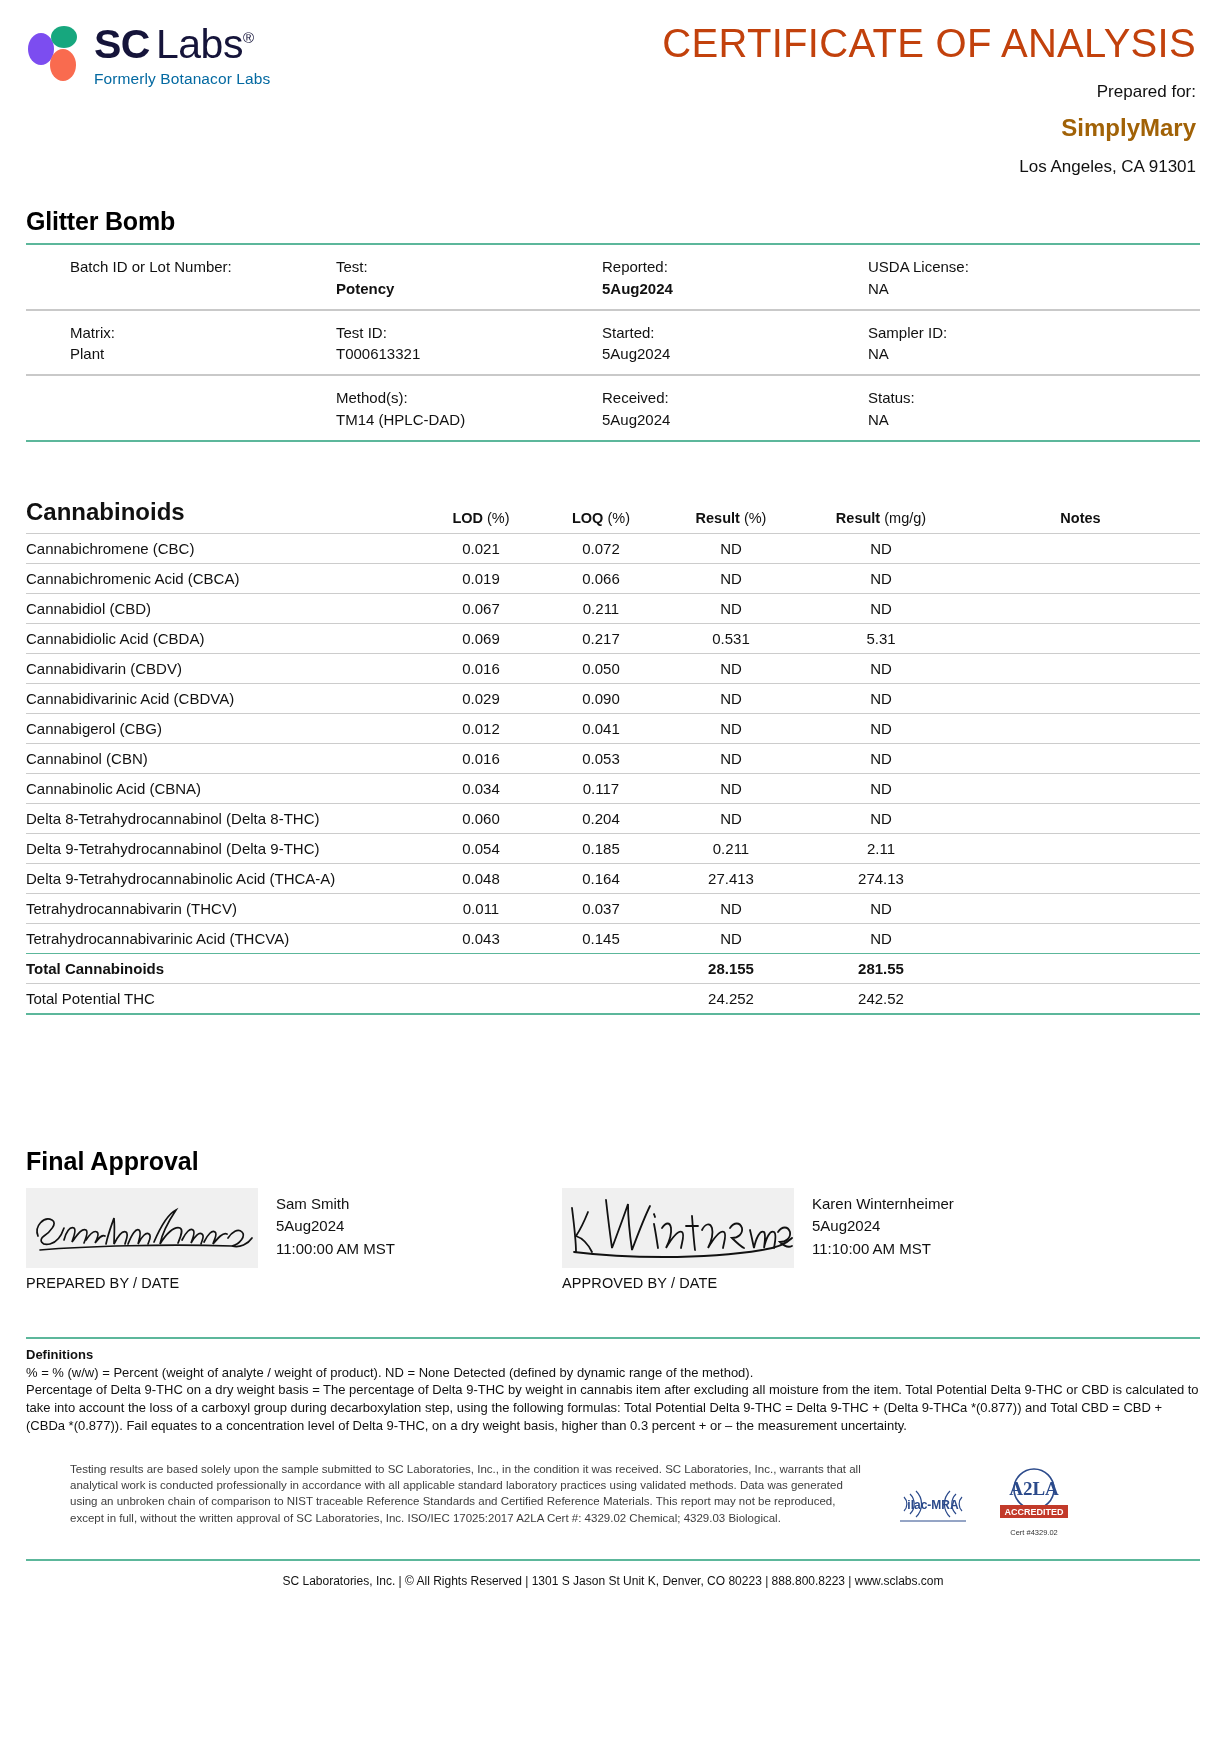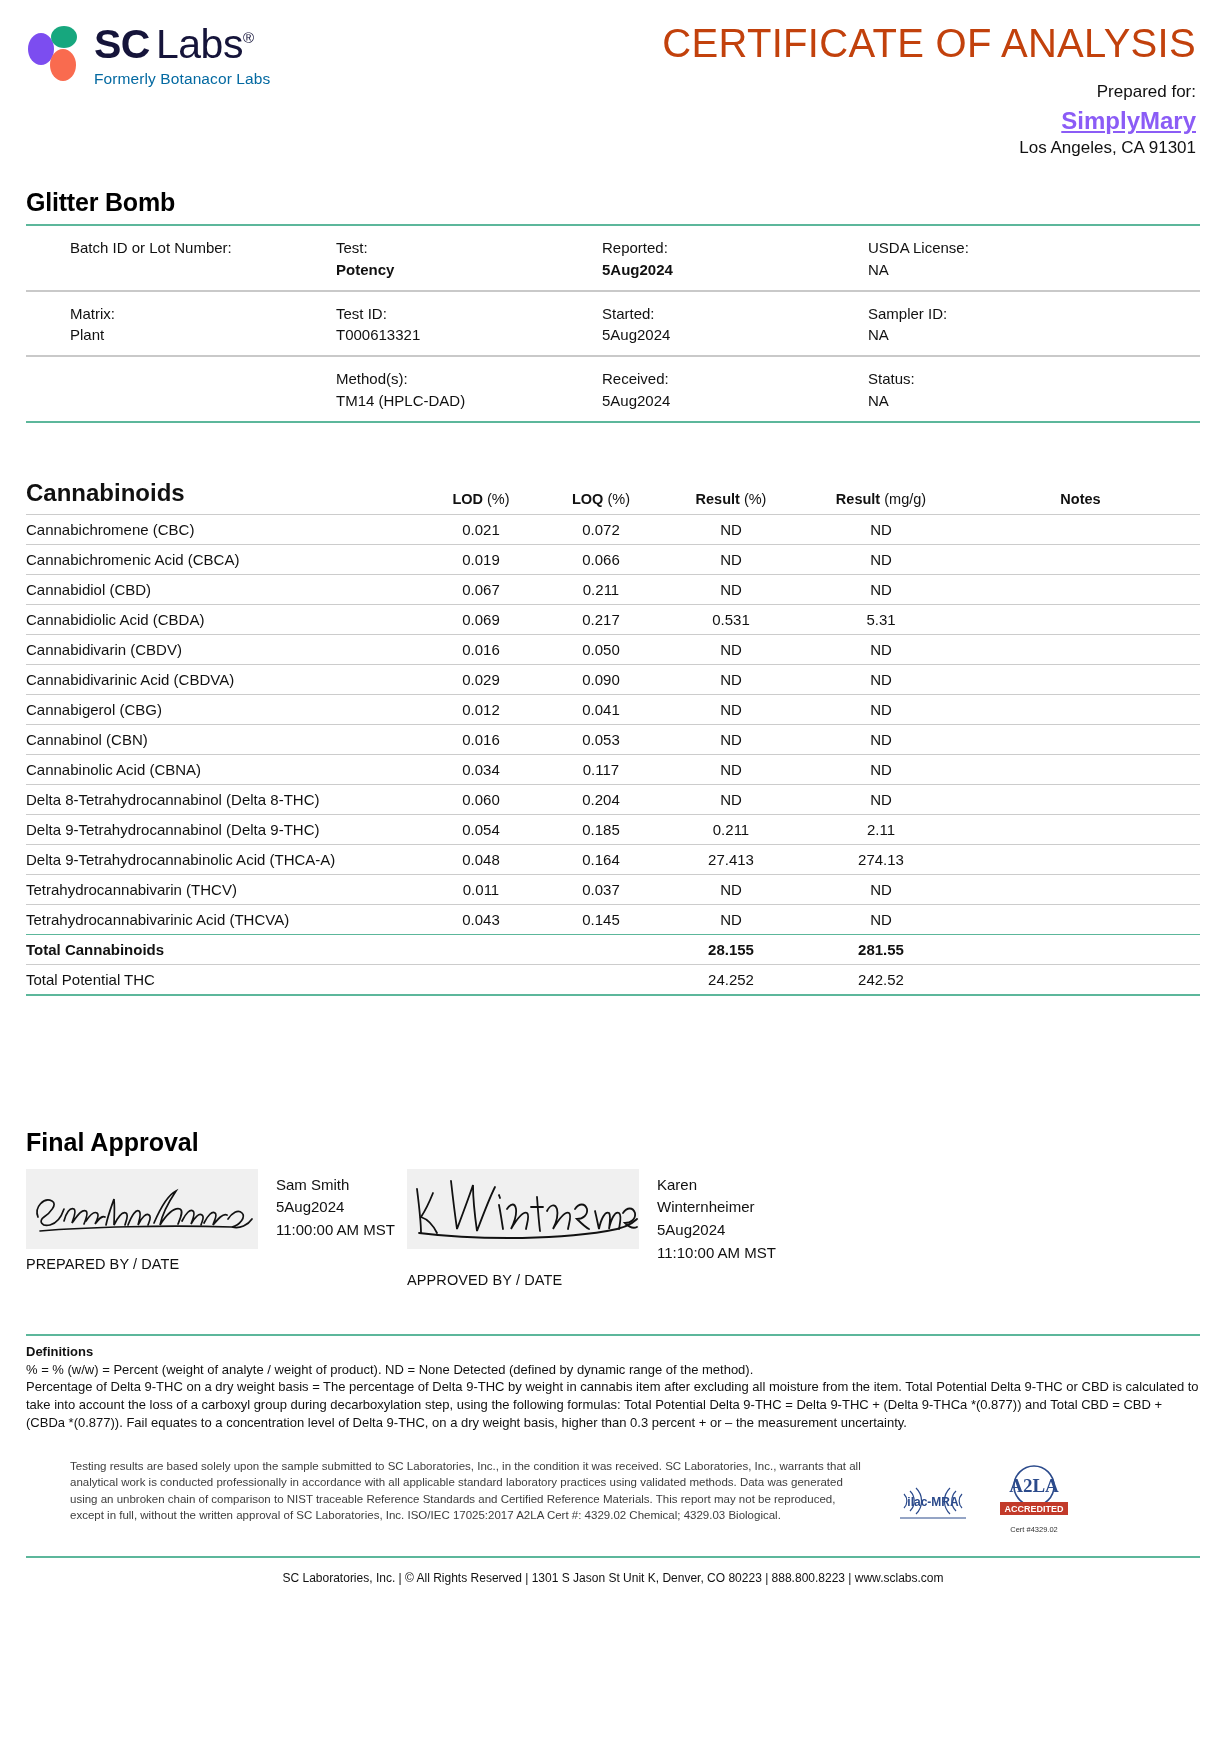--- a/index.html
+++ b/index.html
@@ -27,22 +27,22 @@
   }
   .logo-word .reg { font-size: 15px; vertical-align: super; font-weight: normal; }
   .logo-sub { font-size: 15.5px; color: #0369a1; margin-top: 5px; letter-spacing: 0.1px; }
 
   .headline-col { flex: 1; text-align: right; padding-right: 4px; }
   .coa-title {
     font-size: 40px; font-weight: 300; letter-spacing: 0.3px; color: #c2410c;
     line-height: 1.05; white-space: nowrap;
   }
   .prepared-for { font-size: 17px; margin-top: 18px; color: #111; }
-  .client-name { font-size: 24px; font-weight: bold; margin-top: 5px; color: #8b5cf6; text-decoration: underline; }
-  .client-addr { font-size: 17px; margin-top: 3px; color: #111; }
+  .client-name { font-size: 24px; font-weight: bold; margin-top: 12px; color: #a16207; }
+  .client-addr { font-size: 17px; margin-top: 15px; color: #111; }
 
   
   .sample-title {
     font-size: 25px; font-weight: bold; color: #000;
     margin-top: 30px; margin-bottom: 7px; letter-spacing: -0.2px;
   }
 
   
   .rule-teal { height: 2px; background: #5cb79b; width: 100%; }
   .rule-grey { height: 2px; background: #c9c9c9; width: 100%; }
@@ -78,21 +78,21 @@
   tr.total-row td {
     font-weight: bold; border-top: 1.8px solid #5cb79b !important;
   }
   tr.total-potential td { border-top: 1.6px solid #cccccc !important; }
   .table-bottom-rule { height: 2px; background: #5cb79b; width: 100%; }
 
   
   .approval-section { margin-top: 132px; }
   .approval-title { font-size: 25px; font-weight: bold; color: #000; margin-bottom: 12px; }
   .sig-row { display: flex; gap: 0; }
-  .sig-block { width: 381px; }
+  .sig-block { width: 536px; }
   .sig-inner { display: flex; align-items: flex-start; gap: 18px; }
   .sig-img {
     width: 232px; height: 80px; background: #f0f0f0;
     position: relative; overflow: hidden; flex: none;
   }
   .sig-img svg { position: absolute; left: 0; top: 0; }
   .sig-meta { font-size: 15px; line-height: 1.52; color: #111; padding-top: 5px; }
   .sig-caption { font-size: 14.5px; color: #111; margin-top: 7px; letter-spacing: 0.1px; }
 
   

